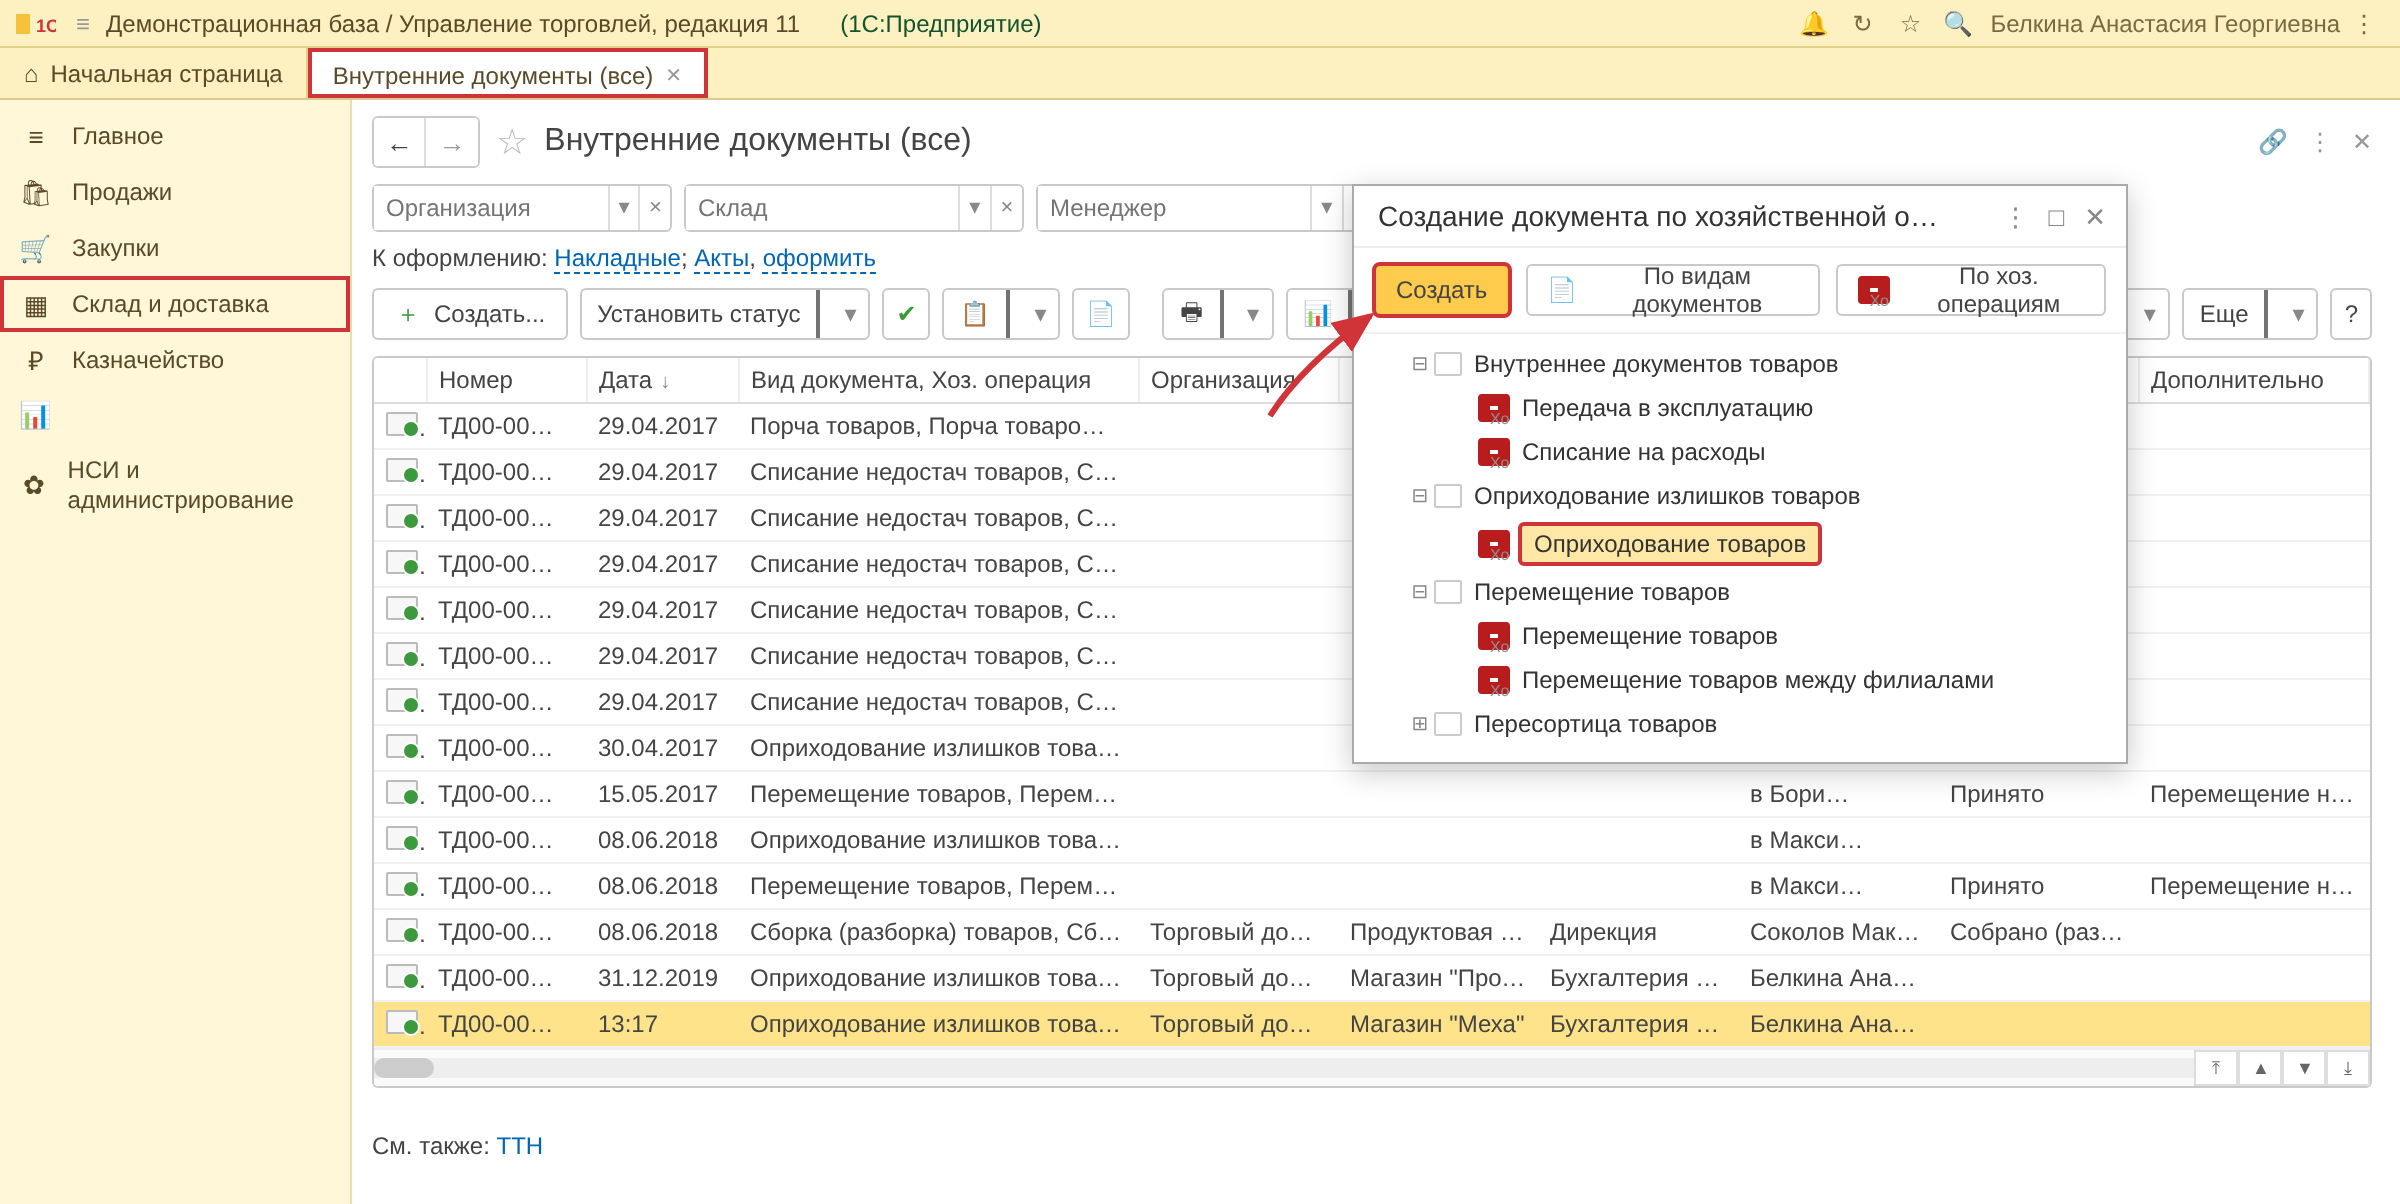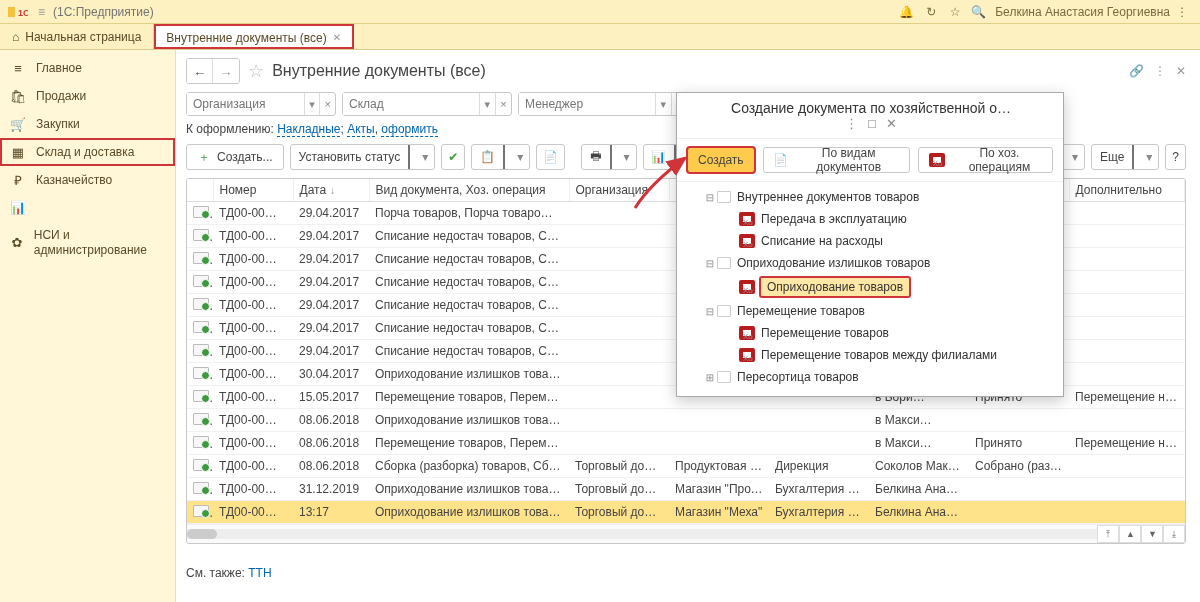--- a/index.html
+++ b/index.html
@@ -31,21 +31,21 @@
     display: flex;
     align-items: center;
     height: 24px;
     background: var(--yellow-header);
     border-bottom: 1px solid #E0D088;
     padding: 0 6px;
   }
   .logo { width:24px; height:18px; display:flex; align-items:center; justify-content:center; }
   .burger { padding:0 8px; color:#999; cursor:pointer; }
   .title-main { flex:0 0 auto; color:#5A4A28; }
-  .title-sub { color:#737373; margin-left:0;}
+  .title-sub { color:#14532d; margin-left:20px;}
   .topbar-spacer { flex:1; }
   .top-icon { width:24px; height:24px; display:flex; align-items:center; justify-content:center; color:#7A6B3F; cursor:pointer; }
   .user-name { margin-left:4px; color:#7A6B3F; }
 
   
   .tabs-row {
     height:26px;
     background: var(--yellow-header);
     display:flex;
     align-items:stretch;
@@ -167,35 +167,34 @@
     top:42px; left:500px;
     width:388px;
     background:#FFF;
     border:1px solid #AAA;
     box-shadow:0 4px 14px rgba(0,0,0,.22);
     z-index:10;
   }
   .popup-header{
     display:flex; align-items:center; padding:7px 10px 7px 12px;
     border-bottom:1px solid #EEE;
-    flex-direction:column;
   }
   .popup-title{font-size:14px;flex:1;white-space:nowrap;overflow:hidden;text-overflow:ellipsis;color:#333;}
   .popup-ctrl{display:flex;gap:10px;color:#888;font-size:13px;}
   .popup-ctrl span{cursor:pointer;}
   .popup-toolbar{display:flex;gap:8px;padding:8px 10px;}
   .popup-toolbar .btn{height:26px;}
   .popup-toolbar .btn.primary{
     background:var(--btn-yellow);
     border-color:#D9A63B;
     font-weight:normal;
     outline:2px solid var(--red);
     outline-offset:-1px;
   }
-  .xo-badge{display:inline-block;width:16px;height:14px;border:4px solid #b91c1c;border-radius:2px;font-size:8px;line-height:13px;text-align:right;color:#909090;margin-right:6px;}
+  .xo-badge{display:inline-block;width:16px;height:14px;border:6px solid #b91c1c;border-radius:2px;font-size:8px;line-height:13px;text-align:right;color:#909090;margin-right:6px;}
   .popup-tree{ max-height:220px; overflow-y:auto; padding:4px 8px 8px; border-top:1px solid #F0F0F0;}
   .tree-row{display:flex;align-items:center;padding:4px 2px;white-space:nowrap;}
   .tree-toggle{width:14px;text-align:center;color:#888;font-size:10px;}
   .tree-folder-icon{width:14px;height:12px;display:inline-block;border:1px solid #CCC;margin-right:6px;border-radius:1px;}
   .tree-row.indent1{padding-left:18px;}
   .tree-row.indent2{padding-left:40px;}
   .tree-row.selected .tree-label{outline:2px solid var(--red);background:var(--tree-highlight);padding:2px 6px;border-radius:1px;text-align:center;}
   .tree-label { color:#333; }
 
   
@@ -211,20 +210,21 @@
 <body>
 
 <div class="topbar">
   <div class="logo">
     <svg width="20" height="14">
         <rect x="0" y="2" width="7" height="10" fill="#F6C23E"></rect>
         <text x="10" y="11" font-size="9" fill="#D03438" font-weight="bold">1С</text>
       </svg>
   </div>
   <span class="burger">≡</span>
+  <span class="title-main">Демонстрационная база / Управление торговлей, редакция 11</span>
   <span class="title-sub">(1С:Предприятие)</span>
   <div class="topbar-spacer"></div>
   <div class="top-icon">🔔</div>
   <div class="top-icon">↻</div>
   <div class="top-icon">☆</div>
   <div class="top-icon">🔍</div>
   <span class="user-name">Белкина Анастасия Георгиевна</span>
   <div class="top-icon">⋮</div>
 </div>
 

